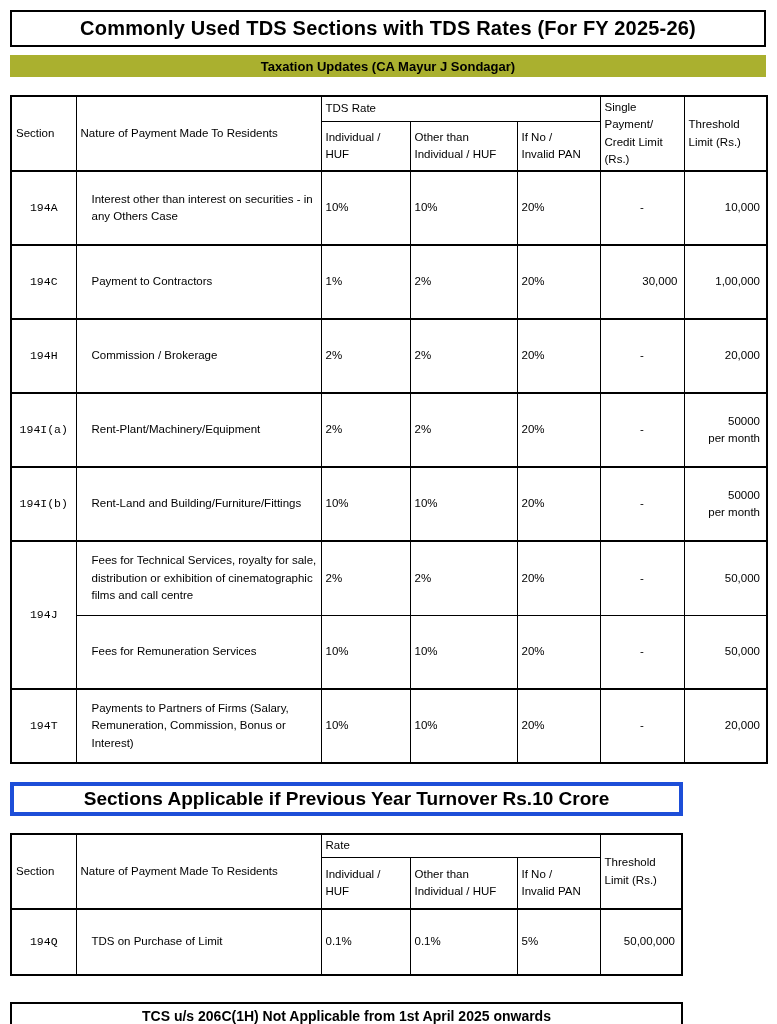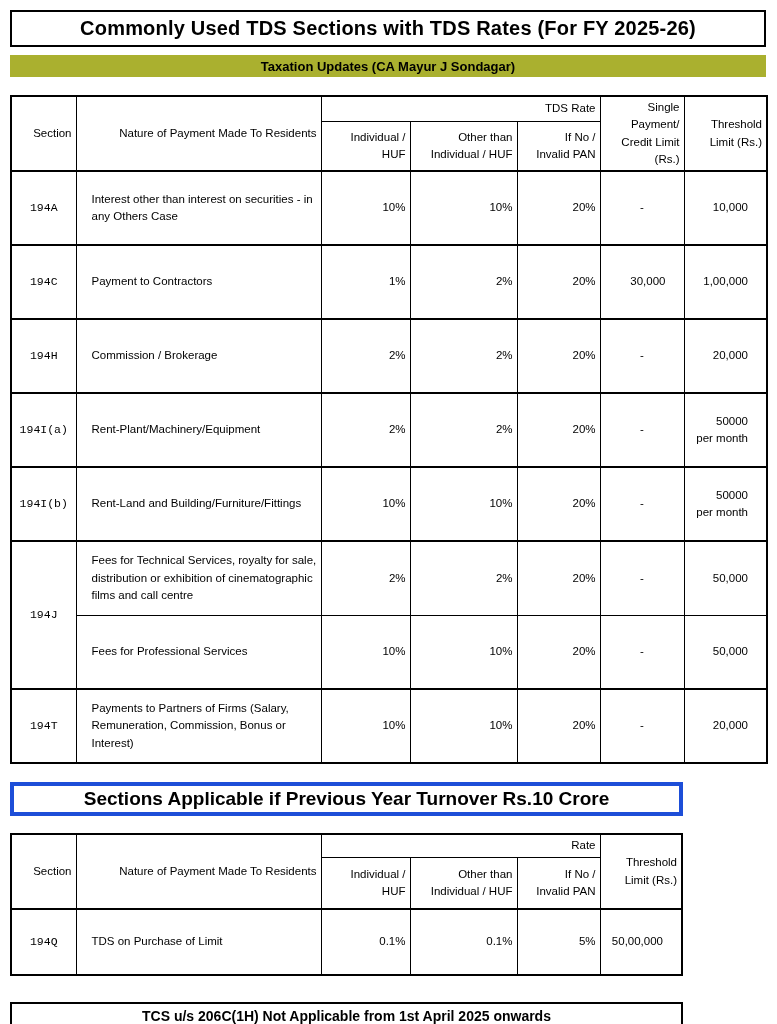--- a/index.html
+++ b/index.html
@@ -49,27 +49,27 @@
   table.t1 { width: 756px; }
   table.t2 { width: 671px; }
   th, td {
     border: 1px solid #000;
     vertical-align: middle;
     padding: 2px 4px;
     font-weight: normal;
     line-height: 1.5;
     overflow: hidden;
   }
-  thead th { text-align: right; white-space: pre-line; }
+  thead th { text-align: left; white-space: pre-line; }
   tbody td { border-top-width: 2px; }
   tbody tr.subrow td { border-top-width: 1px; }
   td.sec { text-align: center; font-family: Liberation Mono, monospace; }
   td.nat { text-align: left; padding-left: 15px; margin-left: 41px; }
-  td.rate { text-align: right; }
-  td.num { text-align: right; padding-right: 18px; white-space: pre-line; }
+  td.rate { text-align: left; }
+  td.num { text-align: right; padding-right: 6px; white-space: pre-line; }
   td.num.dash { text-align: center; padding-right: 4px; }
   tr.h-group { height: 25px; }
   tr.h-sub { height: 49px; }
   table.t1 tbody tr { height: 74px; }
   table.t2 tr.h-group { height: 23px; }
   table.t2 tr.h-sub { height: 52px; }
   table.t2 tbody tr { height: 66px; }
 </style>
 </head>
 <body>
@@ -162,21 +162,21 @@
       <tr>
         <td class="sec" rowspan="2">194J</td>
         <td class="nat">Fees for Technical Services, royalty for sale, distribution or exhibition of cinematographic films and call centre</td>
         <td class="rate">2%</td>
         <td class="rate">2%</td>
         <td class="rate">20%</td>
         <td class="num dash">-</td>
         <td class="num">50,000</td>
       </tr>
       <tr class="subrow">
-        <td class="nat">Fees for Professional Services</td>
+        <td class="nat">Fees for Remuneration Services</td>
         <td class="rate">10%</td>
         <td class="rate">10%</td>
         <td class="rate">20%</td>
         <td class="num dash">-</td>
         <td class="num">50,000</td>
       </tr>
       <tr>
         <td class="sec">194T</td>
         <td class="nat">Payments to Partners of Firms  (Salary, Remuneration, Commission, Bonus or Interest)</td>
         <td class="rate">10%</td>

